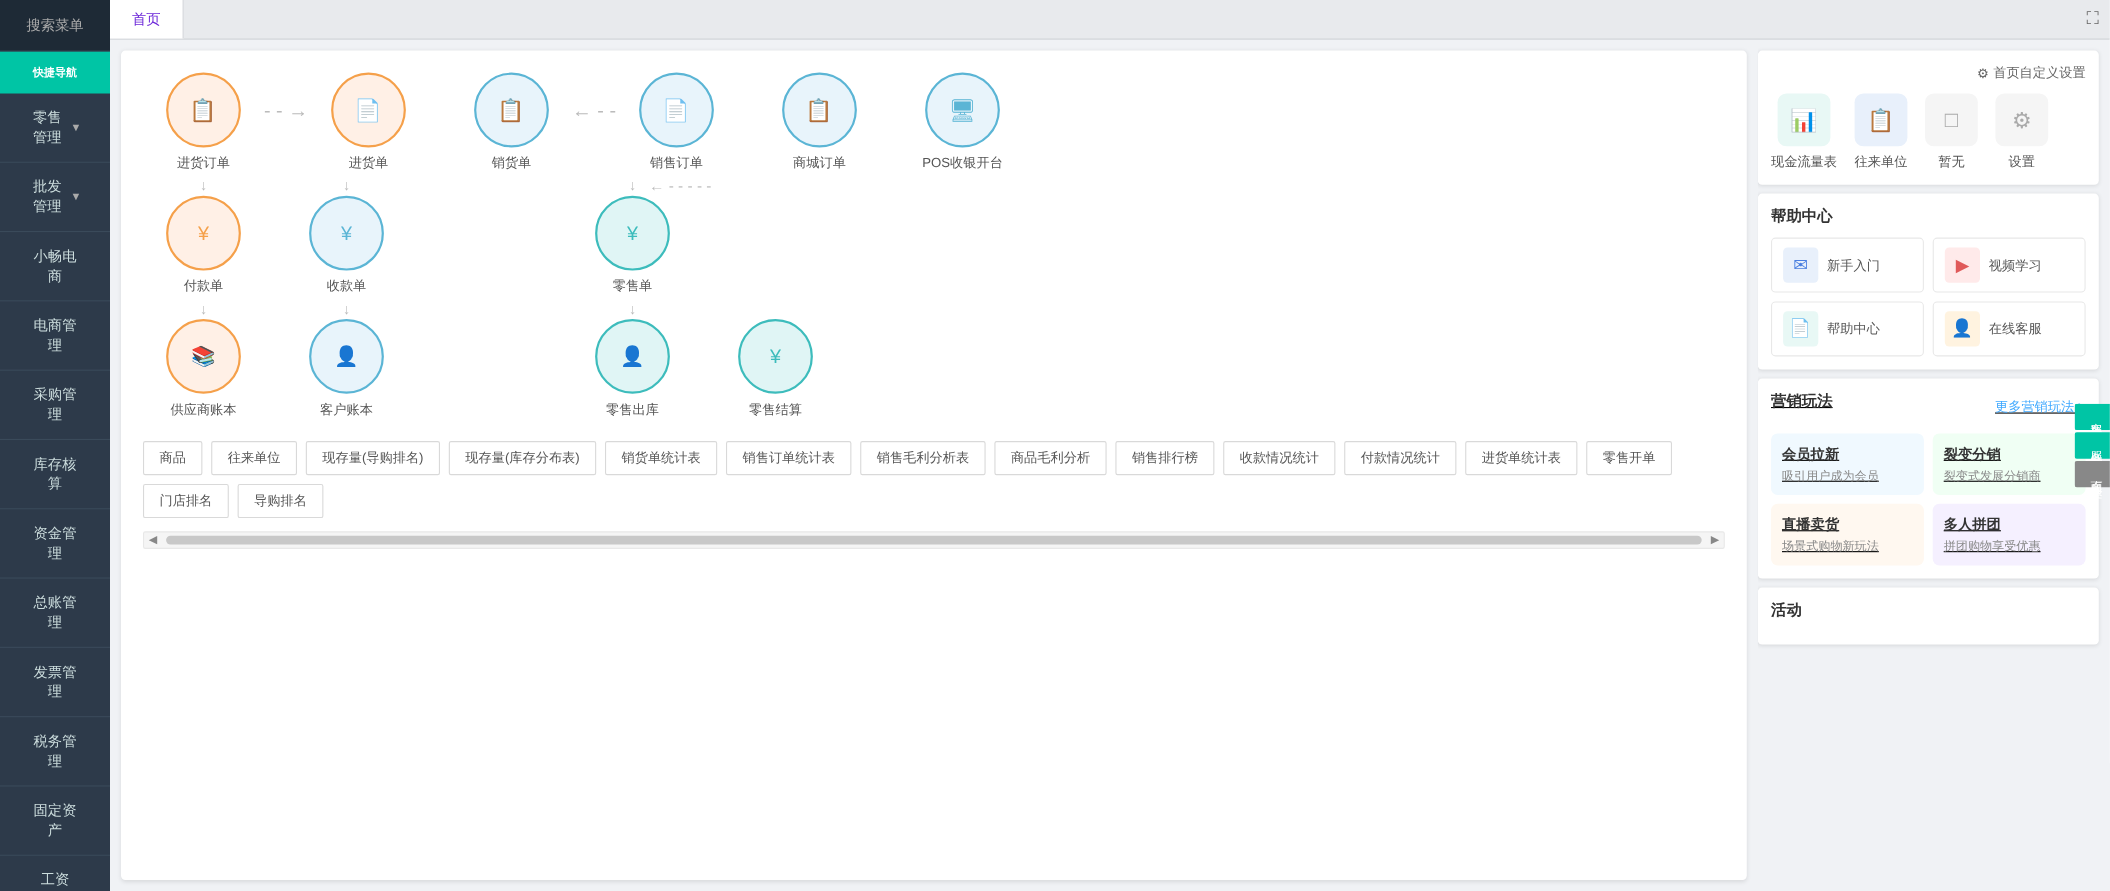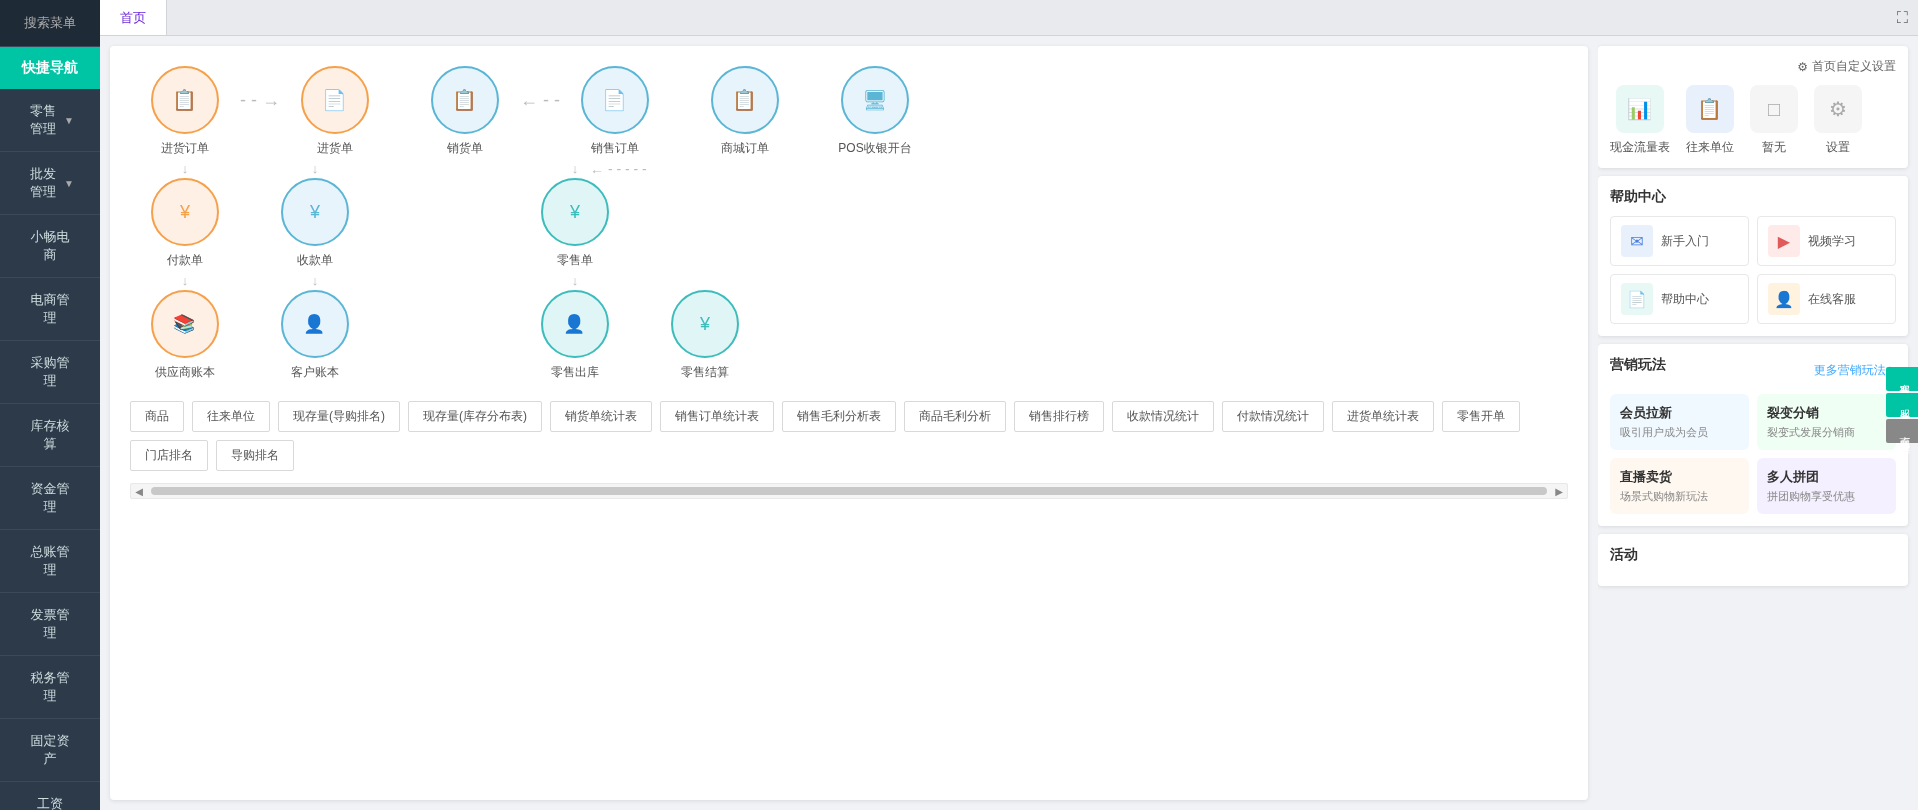--- a/index.html
+++ b/index.html
@@ -1,21 +1,21 @@
 <!DOCTYPE html>
 <html><head>
   <meta charset="utf-8">
   <style>
     * { margin: 0; padding: 0; box-sizing: border-box; }
     body { font-family: "Microsoft YaHei", "PingFang SC", sans-serif; font-size: 13px; background: #f0f2f5; display: flex; height: 810px; overflow: hidden; }
 
     
     .sidebar { width: 100px; background: #2d3a4a; display: flex; flex-direction: column; height: 100%; flex-shrink: 0; }
     .sidebar-search { background: #1e2a36; color: #aaa; padding: 14px 10px; text-align: center; font-size: 13px; cursor: pointer; border-bottom: 1px solid #3a4a5a; }
-    .sidebar-nav-header { background: #00c5a5; color: white; padding: 12px 10px; text-align: center; font-size: 14px; font-weight: bold; }
+    .sidebar-nav-header { background: #00c5a5; color: white; padding: 12px 10px; text-align: center; font-size: 10px; font-weight: bold; }
     .sidebar-item { color: #cdd; padding: 13px 26px; text-align: center; font-size: 13px; cursor: pointer; border-bottom: 1px solid #3a4a5a; display: flex; align-items: center; justify-content: center; gap: 4px; }
     .sidebar-item .arrow { font-size: 10px; color: #aaa; }
     .sidebar-footer { margin-top: auto; background: #1e2a36; padding: 12px; text-align: center; color: #aaa; cursor: pointer; }
 
     
     .main { flex: 1; display: flex; flex-direction: column; overflow: hidden; }
 
     
     .tabbar { background: #e8eaed; display: flex; align-items: center; height: 36px; border-bottom: 1px solid #d0d3d8; flex-shrink: 0; }
     .tab { padding: 0 20px; height: 100%; display: flex; align-items: center; font-size: 13px; cursor: pointer; }
@@ -68,21 +68,21 @@
     .help-grid { display: grid; grid-template-columns: 1fr 1fr; gap: 8px; }
     .help-item { border: 1px solid #e8e8e8; border-radius: 4px; padding: 8px 10px; display: flex; align-items: center; gap: 8px; cursor: pointer; }
     .help-icon { width: 32px; height: 32px; border-radius: 4px; display: flex; align-items: center; justify-content: center; font-size: 16px; flex-shrink: 0; }
     .help-icon.blue { background: #e8f0fb; color: #4a7fe0; }
     .help-icon.red { background: #ffeaea; color: #e05a5a; }
     .help-icon.green { background: #e8f8f5; color: #27ae89; }
     .help-icon.orange { background: #fff3e0; color: #f5a04a; }
     .help-text { font-size: 12px; color: #555; }
 
     
-    .marketing { background: white; border-radius: 4px; padding: 12px; box-shadow: 0 1px 4px rgba(0,0,0,0.1); }
+    .marketing { background: white; border-radius: 4px; padding: 12px; box-shadow: 0 1px 4px rgba(0,0,0,0.1); text-decoration: underline; }
     .marketing-header { display: flex; justify-content: space-between; align-items: center; margin-bottom: 10px; }
     .more-link { font-size: 12px; color: #40a9ff; cursor: pointer; }
     .marketing-grid { display: grid; grid-template-columns: 1fr 1fr; gap: 8px; }
     .marketing-item { background: #f0f9ff; border-radius: 6px; padding: 10px; cursor: pointer; }
     .marketing-item:nth-child(2) { background: #f0fff4; }
     .marketing-item:nth-child(3) { background: #fff8f0; }
     .marketing-item:nth-child(4) { background: #f5f0ff; }
     .marketing-item-title { font-size: 13px; font-weight: bold; color: #333; margin-bottom: 3px; }
     .marketing-item-desc { font-size: 11px; color: #888; }
 

